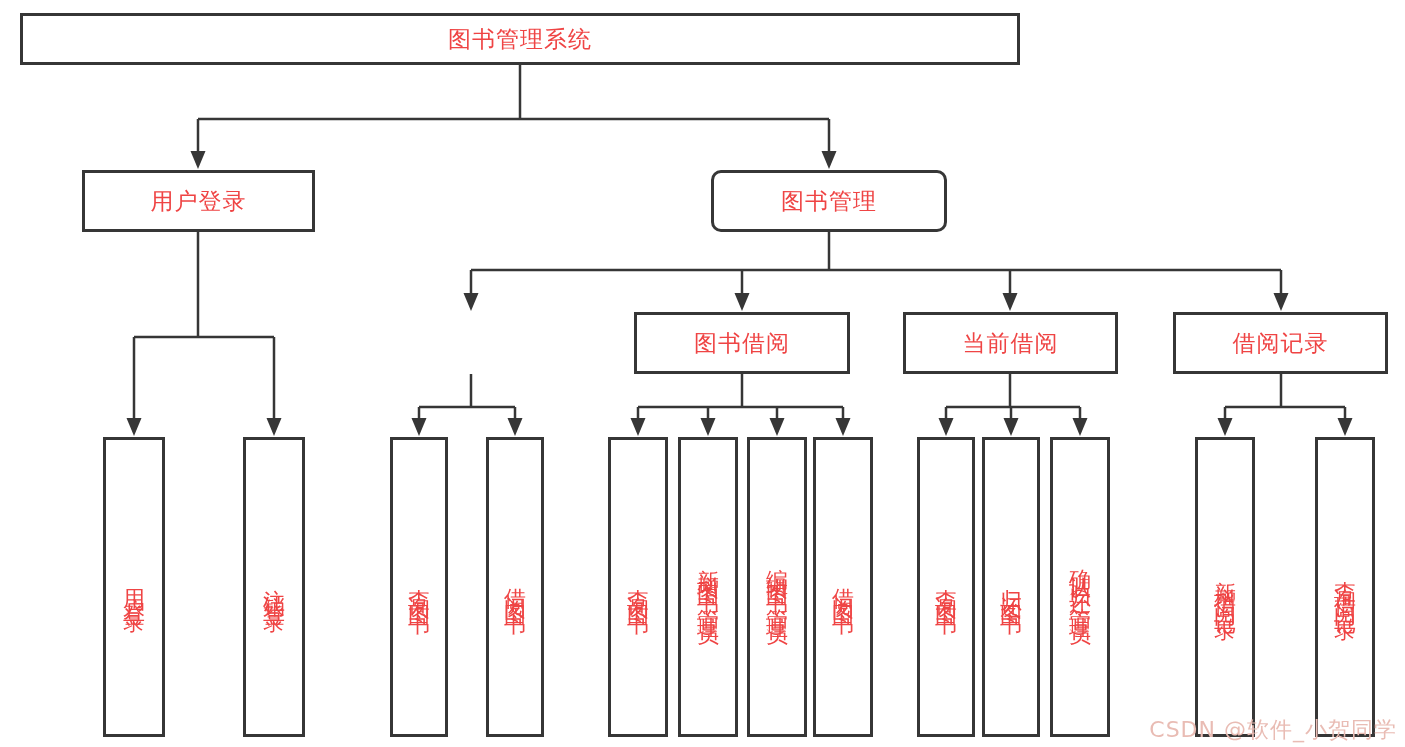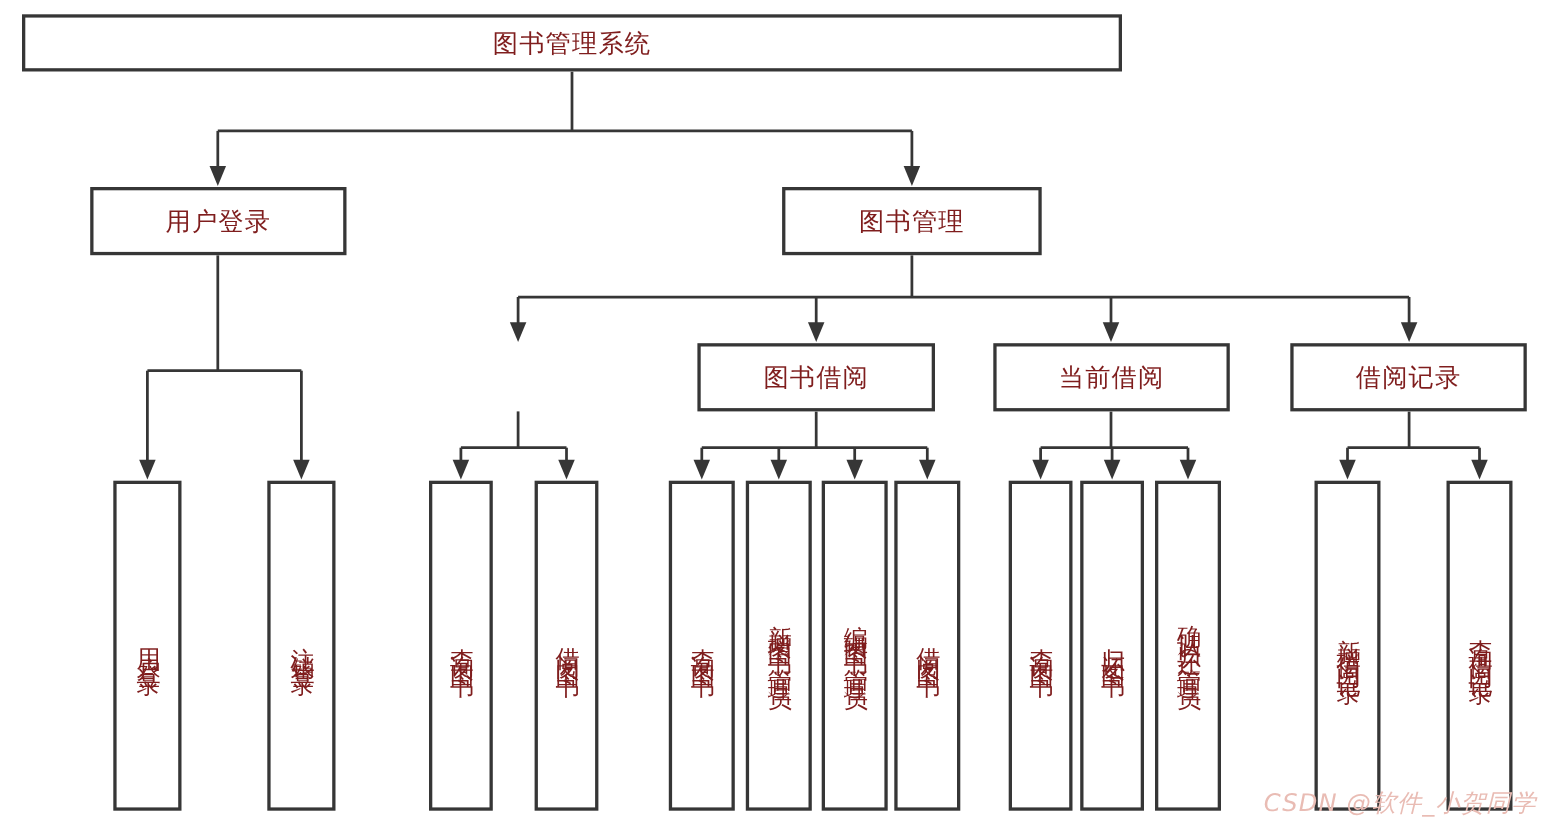--- a/index.html
+++ b/index.html
@@ -23,21 +23,21 @@
   #connectors {
     position: absolute;
     left: 0; top: 0;
     pointer-events: none;
   }
   .box {
     position: absolute;
     box-sizing: border-box;
     background: #ffffff;
     border: 3px solid #363636;
-    color: #7f1d1d;
+    color: #ef4444;
     display: flex;
     align-items: center;
     justify-content: center;
   }
   .box.h {
     font-size: 23px;
     letter-spacing: 1px;
     white-space: nowrap;
   }
   .box.v {
@@ -51,21 +51,20 @@
   }
   .watermark {
     position: absolute;
     right: 8px;
     bottom: 2px;
     font-size: 22px;
     color: #e9bcb4;
     letter-spacing: 1px;
     white-space: nowrap;
     z-index: 5;
-    font-style: italic;
   }
 </style>
 </head>
 <body>
 
 <div id="stage">
 
   <svg id="connectors" width="1405" height="747" viewBox="0 0 1405 747" xmlns="http://www.w3.org/2000/svg">
     <g stroke="#363636" stroke-width="2.5" fill="none">
 
@@ -135,21 +134,21 @@
     </g>
   </svg>
 
   <div class="box h" style="left:20px; top:13px; width:1000px; height:52px;">
     <span>图书管理系统</span>
   </div>
 
   <div class="box h" style="left:82px; top:170px; width:233px; height:62px;">
     <span>用户登录</span>
   </div>
-  <div class="box h" style="left:711px; top:170px; width:236px; height:62px;">
+  <div class="box h" style="left:711px; top:170px; width:236px; height:62px;border-radius:10px;">
     <span>图书管理</span>
   </div>
 
   <div class="box h" style="left:634px; top:312px; width:216px; height:62px;">
     <span>图书借阅</span>
   </div>
   <div class="box h" style="left:903px; top:312px; width:215px; height:62px;">
     <span>当前借阅</span>
   </div>
   <div class="box h" style="left:1173px; top:312px; width:215px; height:62px;">

